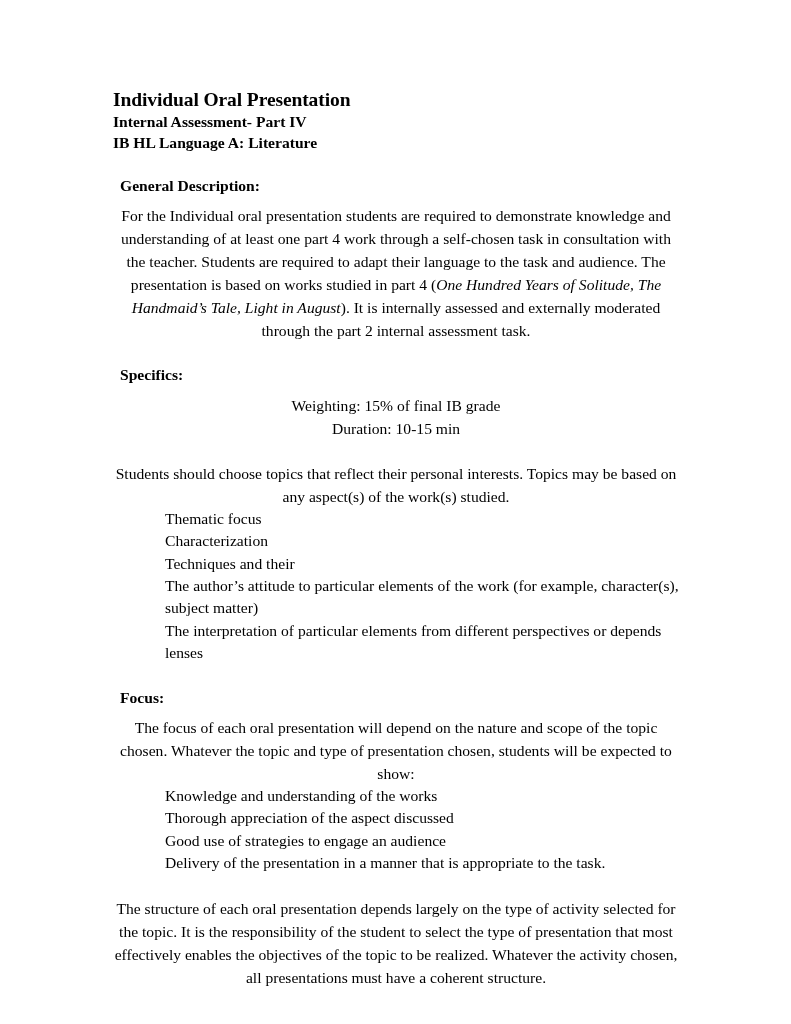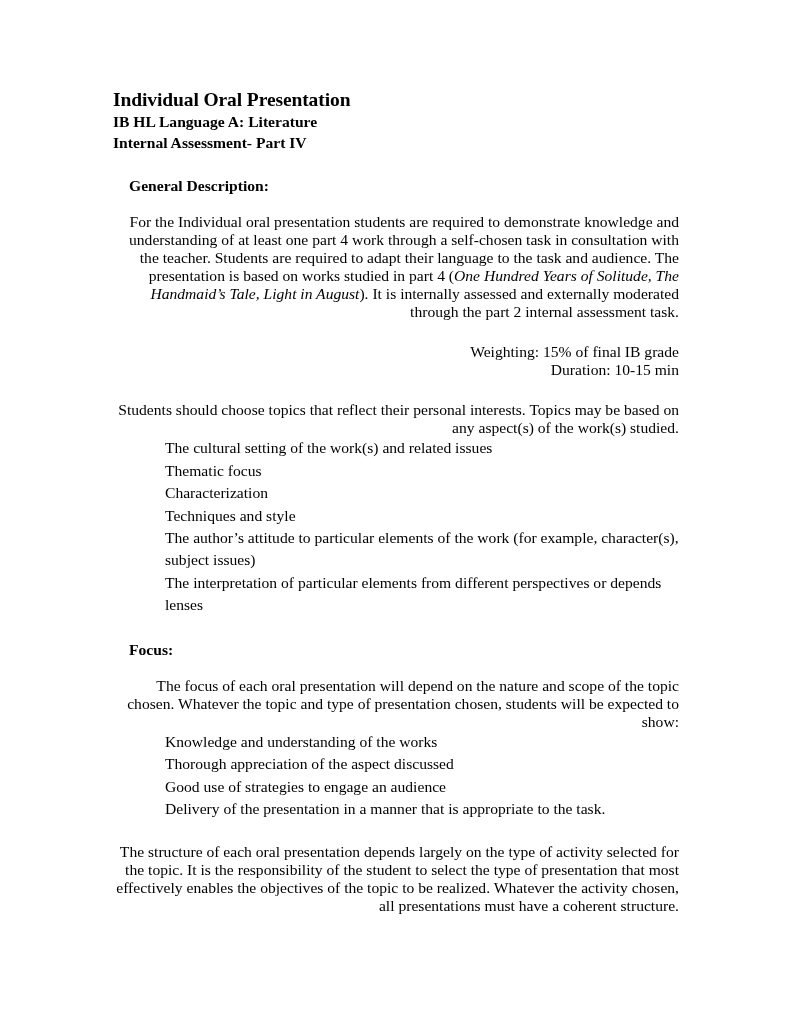--- a/index.html
+++ b/index.html
@@ -42,27 +42,27 @@
     line-height: 21px;
     margin: 0;
   }
   .section {
     margin-top: 22px;
   }
   .heading {
     font-size: 15.6px;
     font-weight: bold;
     line-height: 22.4px;
-    margin: 16px;
+    margin: 7px;
   }
   .para {
     font-size: 15.6px;
-    line-height: 18px;
+    line-height: 23px;
     margin: 0;
-    text-align: right;
+    text-align: center;
   }
   .para i {
     font-style: italic;
   }
   .indent-list {
     margin: 0;
     padding: 0;
     list-style: none;
   }
   .indent-list li {
@@ -77,51 +77,49 @@
   }
 </style>
 </head>
 <body>
 
 <div class="page">
   <div class="doc">
 
     <h1 class="doc-title">Individual Oral Presentation</h1>
 
+    <div class="subtitle">Internal Assessment- Part IV</div>
+
     <div class="subtitle">IB HL Language A: Literature</div>
-
-    <div class="subtitle">Internal Assessment- Part IV</div>
 
     <div class="section">
       <div class="heading">General Description:</div>
       <p class="para"><span>For the Individual oral presentation students are required to demonstrate knowledge and understanding of at least one part 4 work through a self-chosen task in consultation with the teacher. Students are required to adapt their language to the task and audience.  The presentation is based on works studied in part 4 (</span><i>One Hundred Years of Solitude, The Handmaid’s Tale, Light in August</i><span>).  It is internally assessed and externally moderated through the part 2 internal assessment task.</span></p>
     </div>
 
     <div class="section">
+      <div class="heading">Specifics:</div>
       <div class="para">Weighting: 15% of final IB grade</div>
       <div class="para">Duration: 10-15 min</div>
     </div>
 
     <div class="section">
       <p class="para">Students should choose topics that reflect their personal interests.  Topics may be based on any aspect(s) of the work(s) studied.</p>
       <ul class="indent-list">
         <li>
-            <span class="wrap">The cultural setting of the work(s) and related issues</span>
-          </li>
-        <li>
             <span class="wrap">Thematic focus</span>
           </li>
         <li>
             <span class="wrap">Characterization</span>
           </li>
         <li>
-            <span class="wrap">Techniques and style</span>
+            <span class="wrap">Techniques and their</span>
           </li>
         <li>
-            <span class="wrap">The author’s attitude to particular elements of the work (for example, character(s), subject issues)</span>
+            <span class="wrap">The author’s attitude to particular elements of the work (for example, character(s), subject matter)</span>
           </li>
         <li>
             <span class="wrap">The interpretation of particular elements from different perspectives or depends lenses</span>
           </li>
       </ul>
     </div>
 
     <div class="section">
       <div class="heading">Focus:</div>
       <p class="para">The focus of each oral presentation will depend on the nature and scope of the topic chosen.  Whatever the topic and type of presentation chosen, students will be expected to show:</p>

